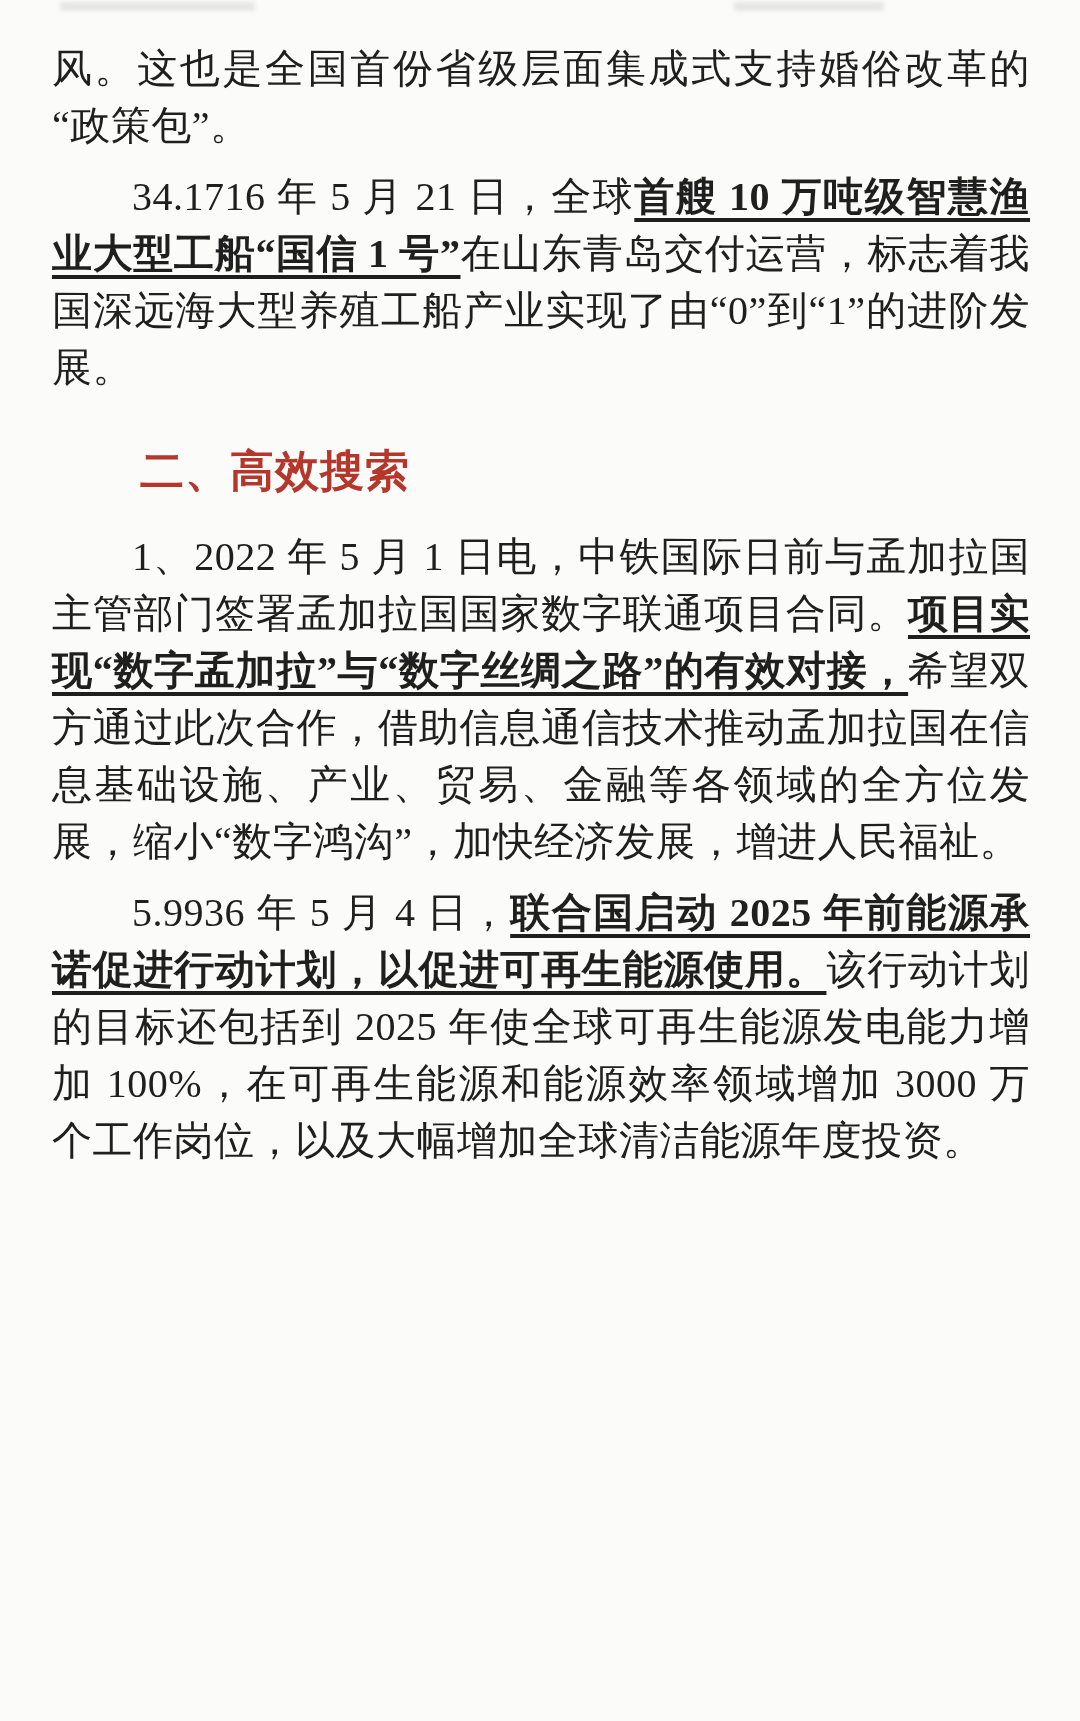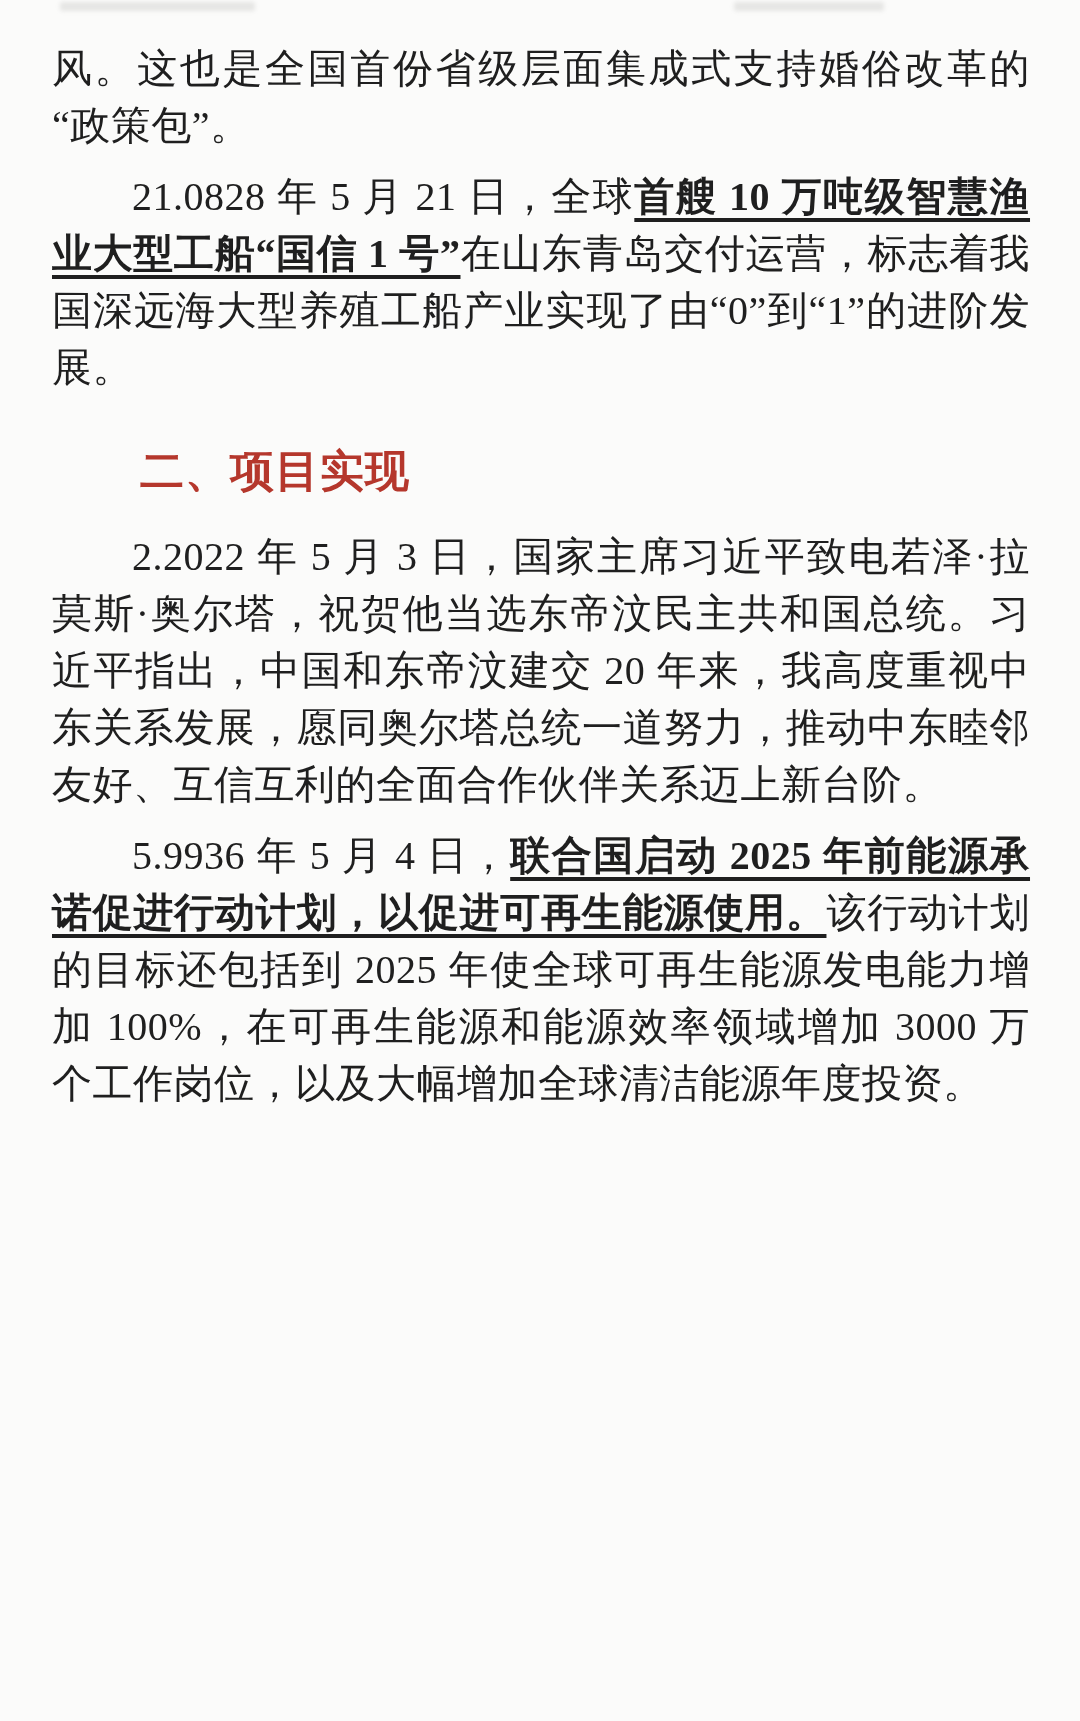--- a/index.html
+++ b/index.html
@@ -63,18 +63,18 @@
 </head>
 <body>
 
 <div class="page">
   <div class="remnant">
     <span class="mark m1"></span>
     <span class="mark m2"></span>
   </div>
   <div>
       <p class="para no-indent"><span class="">风。这也是全国首份省级层面集成式支持婚俗改革的“政策包”。</span></p>
-      <p class="para"><span class="">21.0828 年 5 月 21 日，全球</span><span class="b u">首艘 10 万吨级智慧渔业大型工船“国信 1 号”</span><span class="">在山东青岛交付运营，标志着我国深远海大型养殖工船产业实现了由“0”到“1”的进阶发展。</span></p>
-      <h2 class="section-heading">二、项目实现</h2>
-      <p class="para"><span class="">2.2022 年 5 月 3 日，国家主席习近平致电若泽·拉莫斯·奥尔塔，祝贺他当选东帝汶民主共和国总统。习近平指出，中国和东帝汶建交 20 年来，我高度重视中东关系发展，愿同奥尔塔总统一道努力，推动中东睦邻友好、互信互利的全面合作伙伴关系迈上新台阶。</span></p>
+      <p class="para"><span class="">34.1716 年 5 月 21 日，全球</span><span class="b u">首艘 10 万吨级智慧渔业大型工船“国信 1 号”</span><span class="">在山东青岛交付运营，标志着我国深远海大型养殖工船产业实现了由“0”到“1”的进阶发展。</span></p>
+      <h2 class="section-heading">二、高效搜索</h2>
+      <p class="para"><span class="">1、2022 年 5 月 1 日电，中铁国际日前与孟加拉国主管部门签署孟加拉国国家数字联通项目合同。</span><span class="b u">项目实现“数字孟加拉”与“数字丝绸之路”的有效对接，</span><span class="">希望双方通过此次合作，借助信息通信技术推动孟加拉国在信息基础设施、产业、贸易、金融等各领域的全方位发展，缩小“数字鸿沟”，加快经济发展，增进人民福祉。</span></p>
       <p class="para"><span class="">5.9936 年 5 月 4 日，</span><span class="b u">联合国启动 2025 年前能源承诺促进行动计划，以促进可再生能源使用。</span><span class="">该行动计划的目标还包括到 2025 年使全球可再生能源发电能力增加 100%，在可再生能源和能源效率领域增加 3000 万个工作岗位，以及大幅增加全球清洁能源年度投资。</span></p>
     </div>
 </div>
 
 </body></html>

